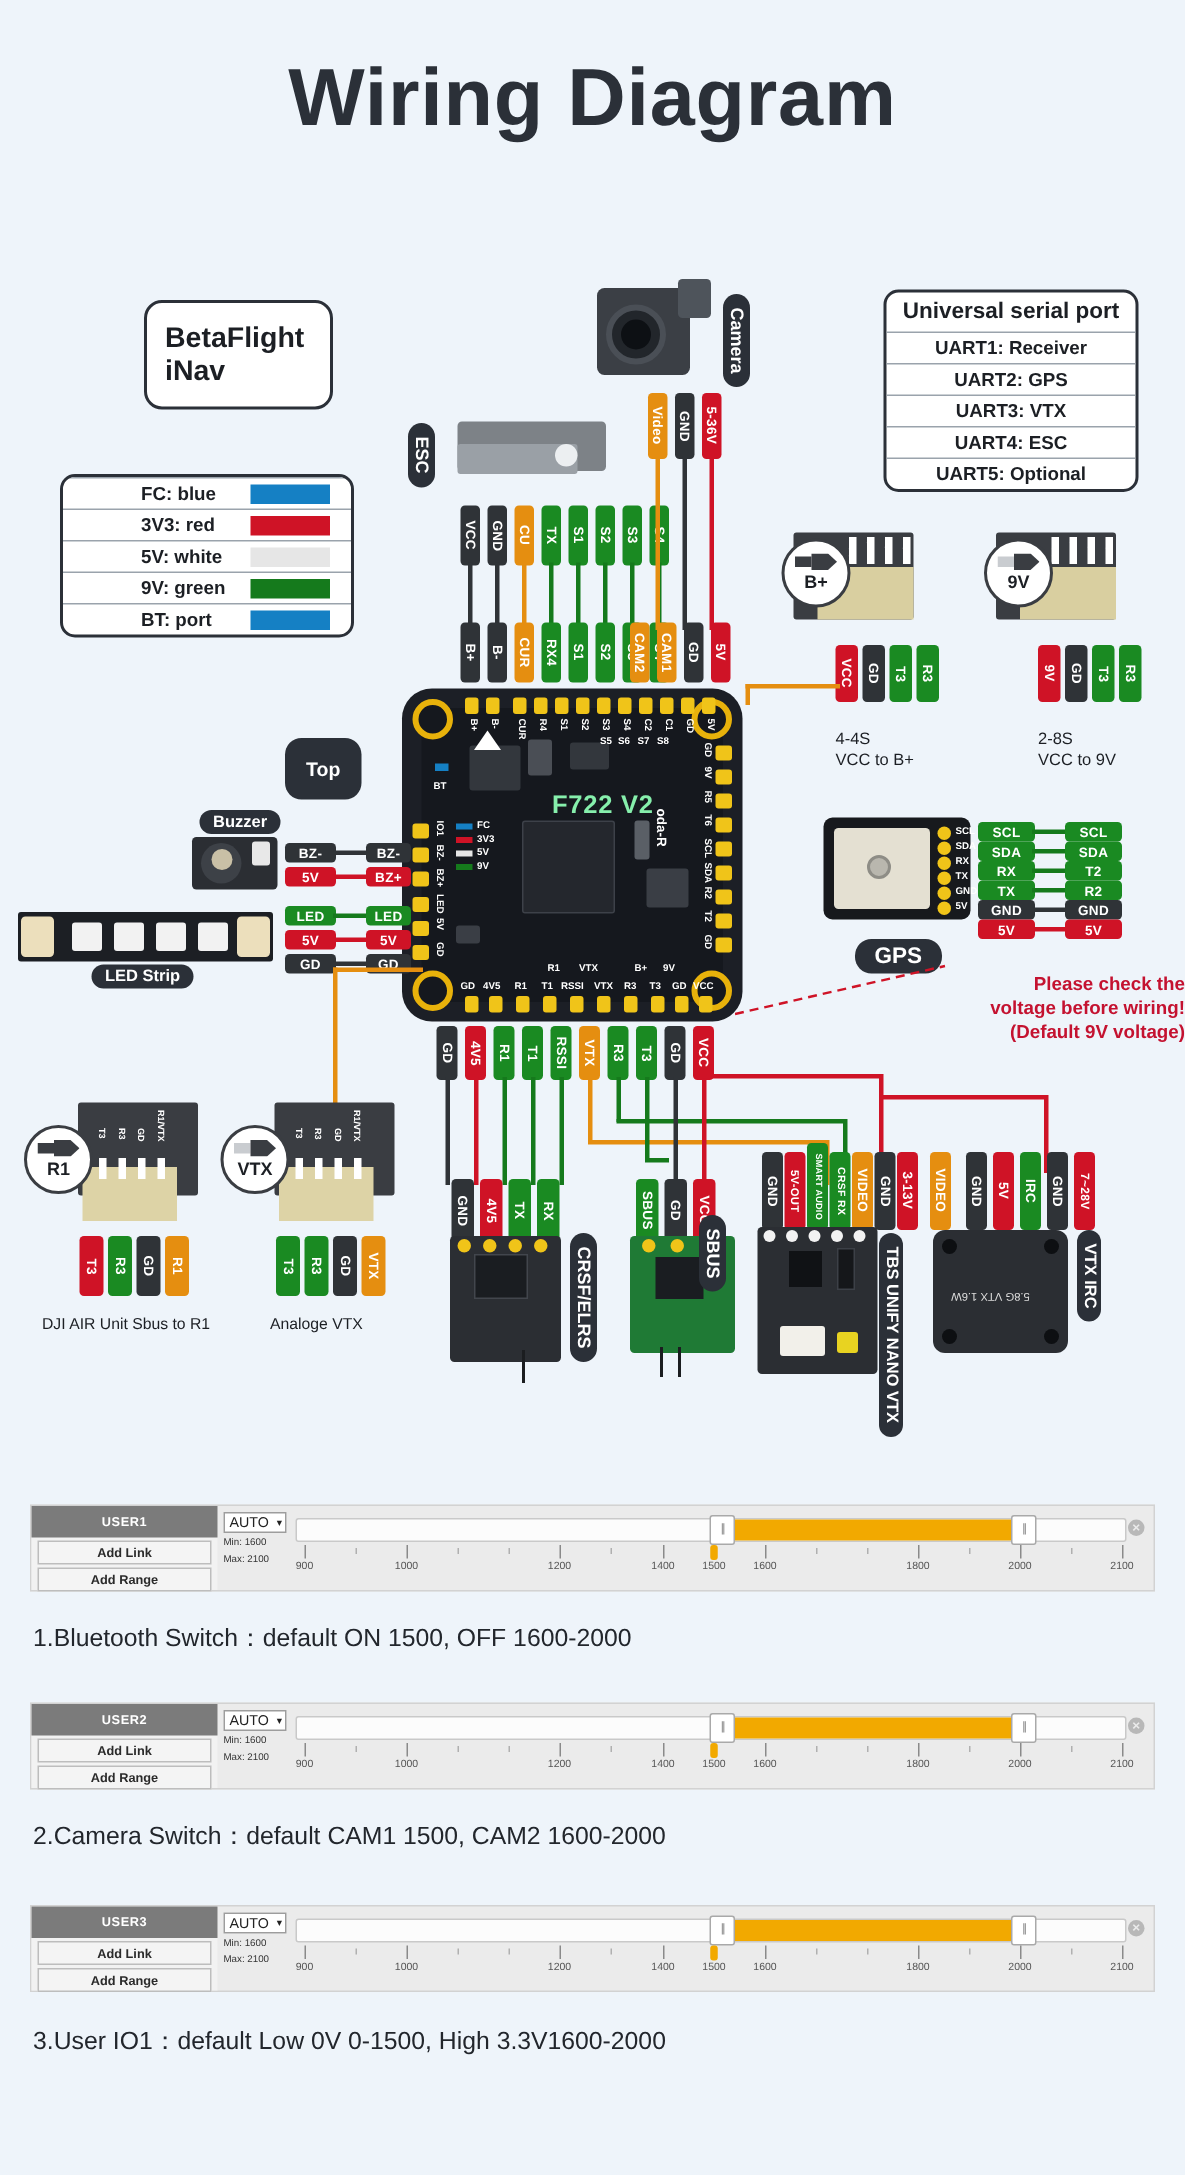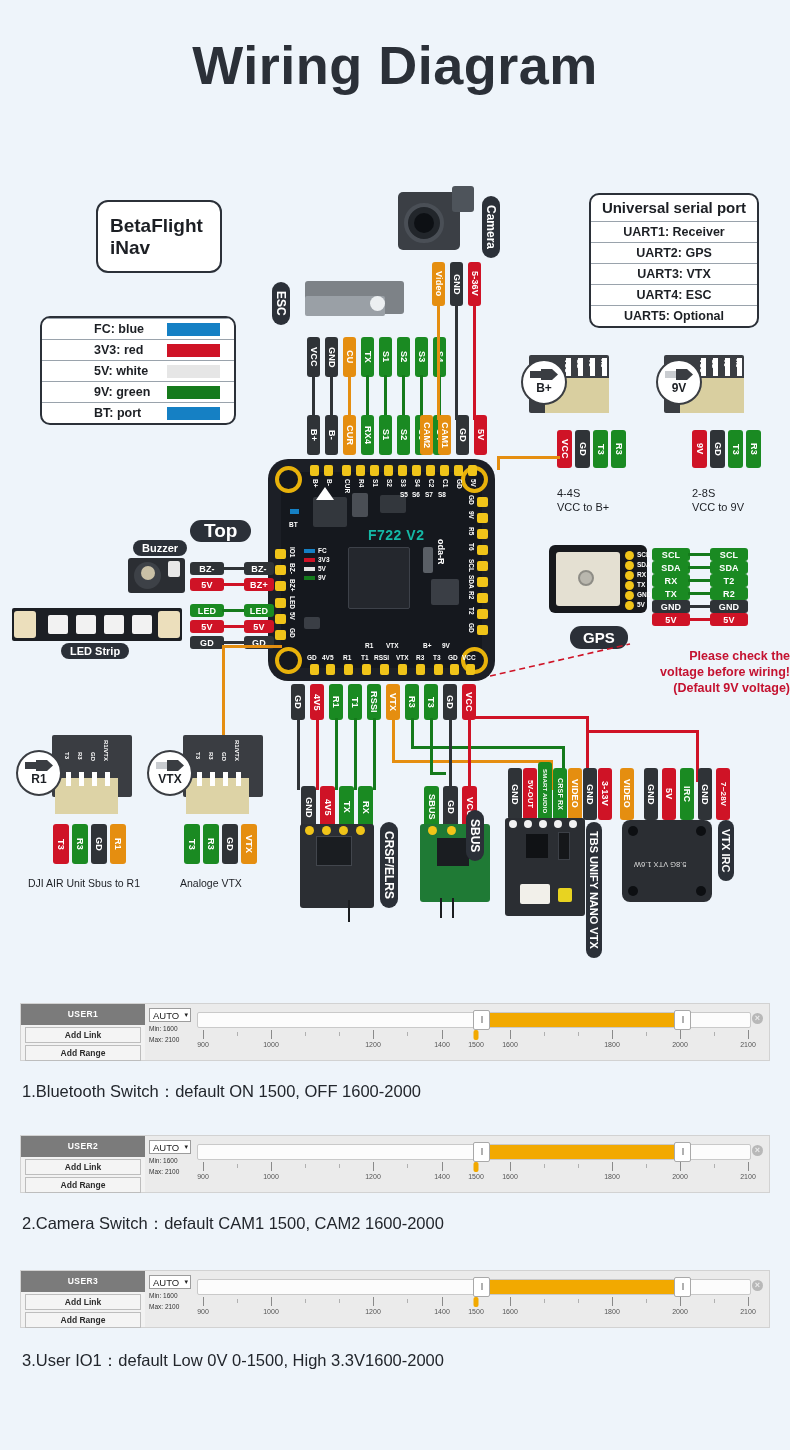--- a/index.html
+++ b/index.html
@@ -68,21 +68,21 @@
     background:#1c1f26; border-radius:20px;
   }
   #fc .inner { position:absolute; inset:13px; background:#15181e; border-radius:6px; }
   #fc .hole { position:absolute; width:27px; height:27px; border-radius:50%;
      background:#15181e; border:4px solid #e8b20b; }
   .pad { position:absolute; background:#f0c419; border-radius:2px; }
   #fc .chip { position:absolute; background:#2e3138; border-radius:2px; }
   .silk { position:absolute; color:#fff; font-size:6.5px; font-weight:700;
     font-family:"Liberation Sans", sans-serif; white-space:nowrap; }
   .silk.v { writing-mode:vertical-rl; }
-  #fc-name { position:absolute; color:#14b8a6; font-size:14px; font-weight:700;
+  #fc-name { position:absolute; color:#86efac; font-size:17px; font-weight:700;
     letter-spacing:0.5px; }
 
   
   .mod { position:absolute; border-radius:3px; }
   .pcb-dark { background:#2b2e33; }
   .pcb-green { background:#1f7a35; }
 
   
   .cfgrow { position:absolute; left:20px; width:750px; height:58px;
     background:#ebebeb; border:1px solid #d2d2d2; display:flex; }
@@ -226,21 +226,21 @@
 
 <div class="wire" style="left:437px; top:304px; width:2.5px; height:116px; background:#e58e10;"></div>
 <div class="wire" style="left:455px; top:304px; width:2.5px; height:116px; background:#2f3337;"></div>
 <div class="wire" style="left:473px; top:304px; width:2.5px; height:116px; background:#cf1326;"></div>
 
 <div class="pill vert c-org" style="left:420px; top:415px; width:13px; height:40px;">CAM2</div>
 <div class="pill vert c-org" style="left:438px; top:415px; width:13px; height:40px;">CAM1</div>
 <div class="pill vert c-blk" style="left:456px; top:415px; width:13px; height:40px;">GD</div>
 <div class="pill vert c-red" style="left:474px; top:415px; width:13px; height:40px;">5V</div>
 
-<div class="tag" style="left:190px; top:520px; padding:0 14px; font-size:19px;">Top</div>
+<div class="tag" style="left:190px; top:492px; padding:13px 14px; font-size:13px;">Top</div>
 
 <div class="abs" id="fc">
   <div class="inner"></div>
   <div class="hole" style="left:7px; top:7px;"></div>
   <div class="hole" style="right:7px; top:7px;"></div>
   <div class="hole" style="left:7px; bottom:7px;"></div>
   <div class="hole" style="right:7px; bottom:7px;"></div>
 
   <div class="pad" style="left:42px;  top:6px; width:9px;height:11px;"></div>
   <div class="pad" style="left:56px;  top:6px; width:9px;height:11px;"></div>

